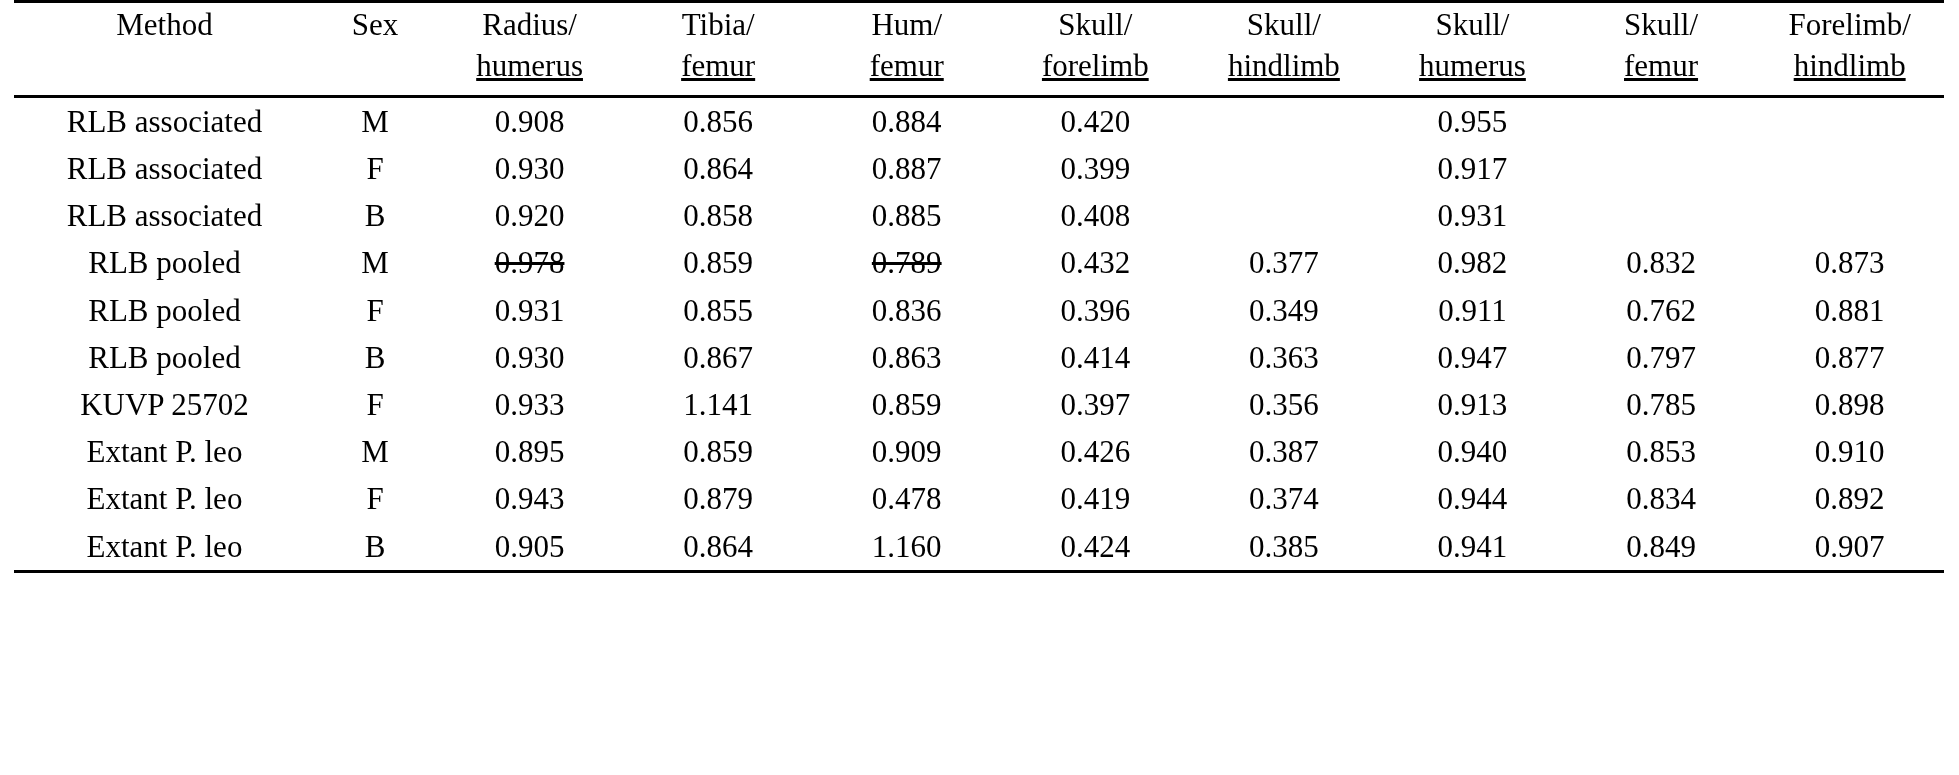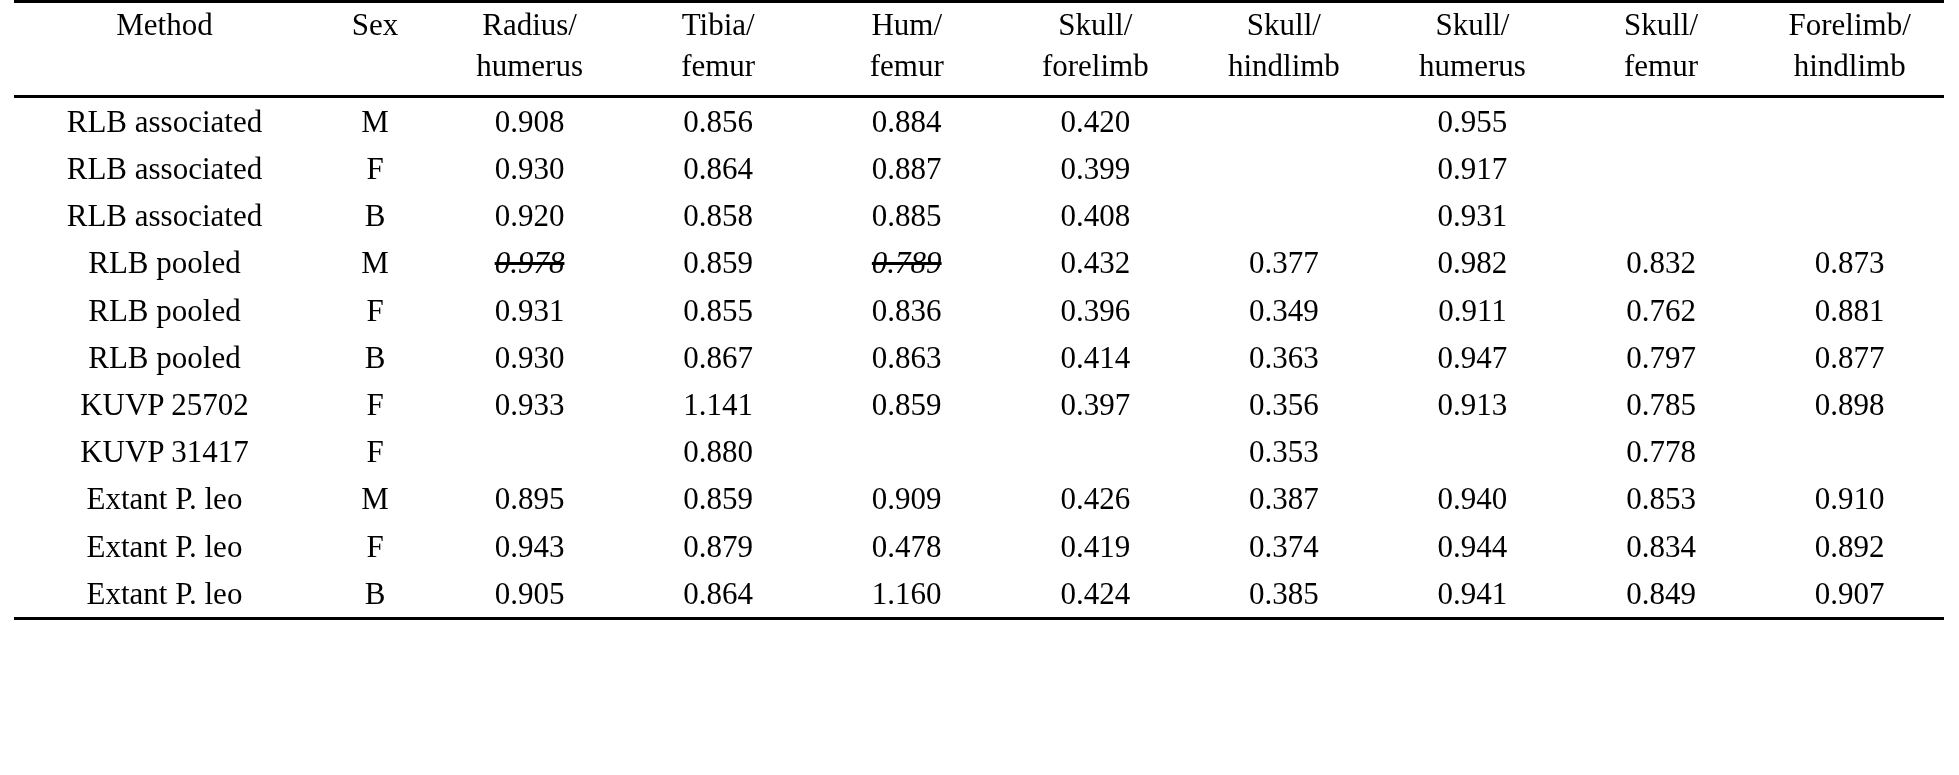--- a/index.html
+++ b/index.html
@@ -45,22 +45,22 @@
   table.data-table td {
     text-align: center;
     padding: 5px 6px;
     line-height: 1.2;
     white-space: nowrap;
   }
   td.method-cell {
     text-align: left;
     padding-left: 10px;
   }
-  .hdr-line2 { display: block; }
-  .strike { text-decoration: line-through; font-style: italic; }
+  .hdr-line2 { display: block; text-decoration: underline; }
+  .strike { text-decoration: line-through; }
   .col-method { width: 300px; }
   .col-sex { width: 120px; }
   .col-num { width: 188px; }
 </style>
 </head>
 <body>
 
 <div class="table-wrap">
   <table class="data-table">
     <colgroup>
@@ -198,32 +198,20 @@
           <td>0.933</td>
           <td>1.141</td>
           <td>0.859</td>
           <td>0.397</td>
           <td>0.356</td>
           <td>0.913</td>
           <td>0.785</td>
           <td>0.898</td>
         </tr>
         <tr>
-          <td class="method-cell">KUVP 31417</td>
-          <td>F</td>
-          <td></td>
-          <td>0.880</td>
-          <td></td>
-          <td></td>
-          <td>0.353</td>
-          <td></td>
-          <td>0.778</td>
-          <td></td>
-        </tr>
-        <tr>
           <td class="method-cell">Extant P. leo</td>
           <td>M</td>
           <td>0.895</td>
           <td>0.859</td>
           <td>0.909</td>
           <td>0.426</td>
           <td>0.387</td>
           <td>0.940</td>
           <td>0.853</td>
           <td>0.910</td>

